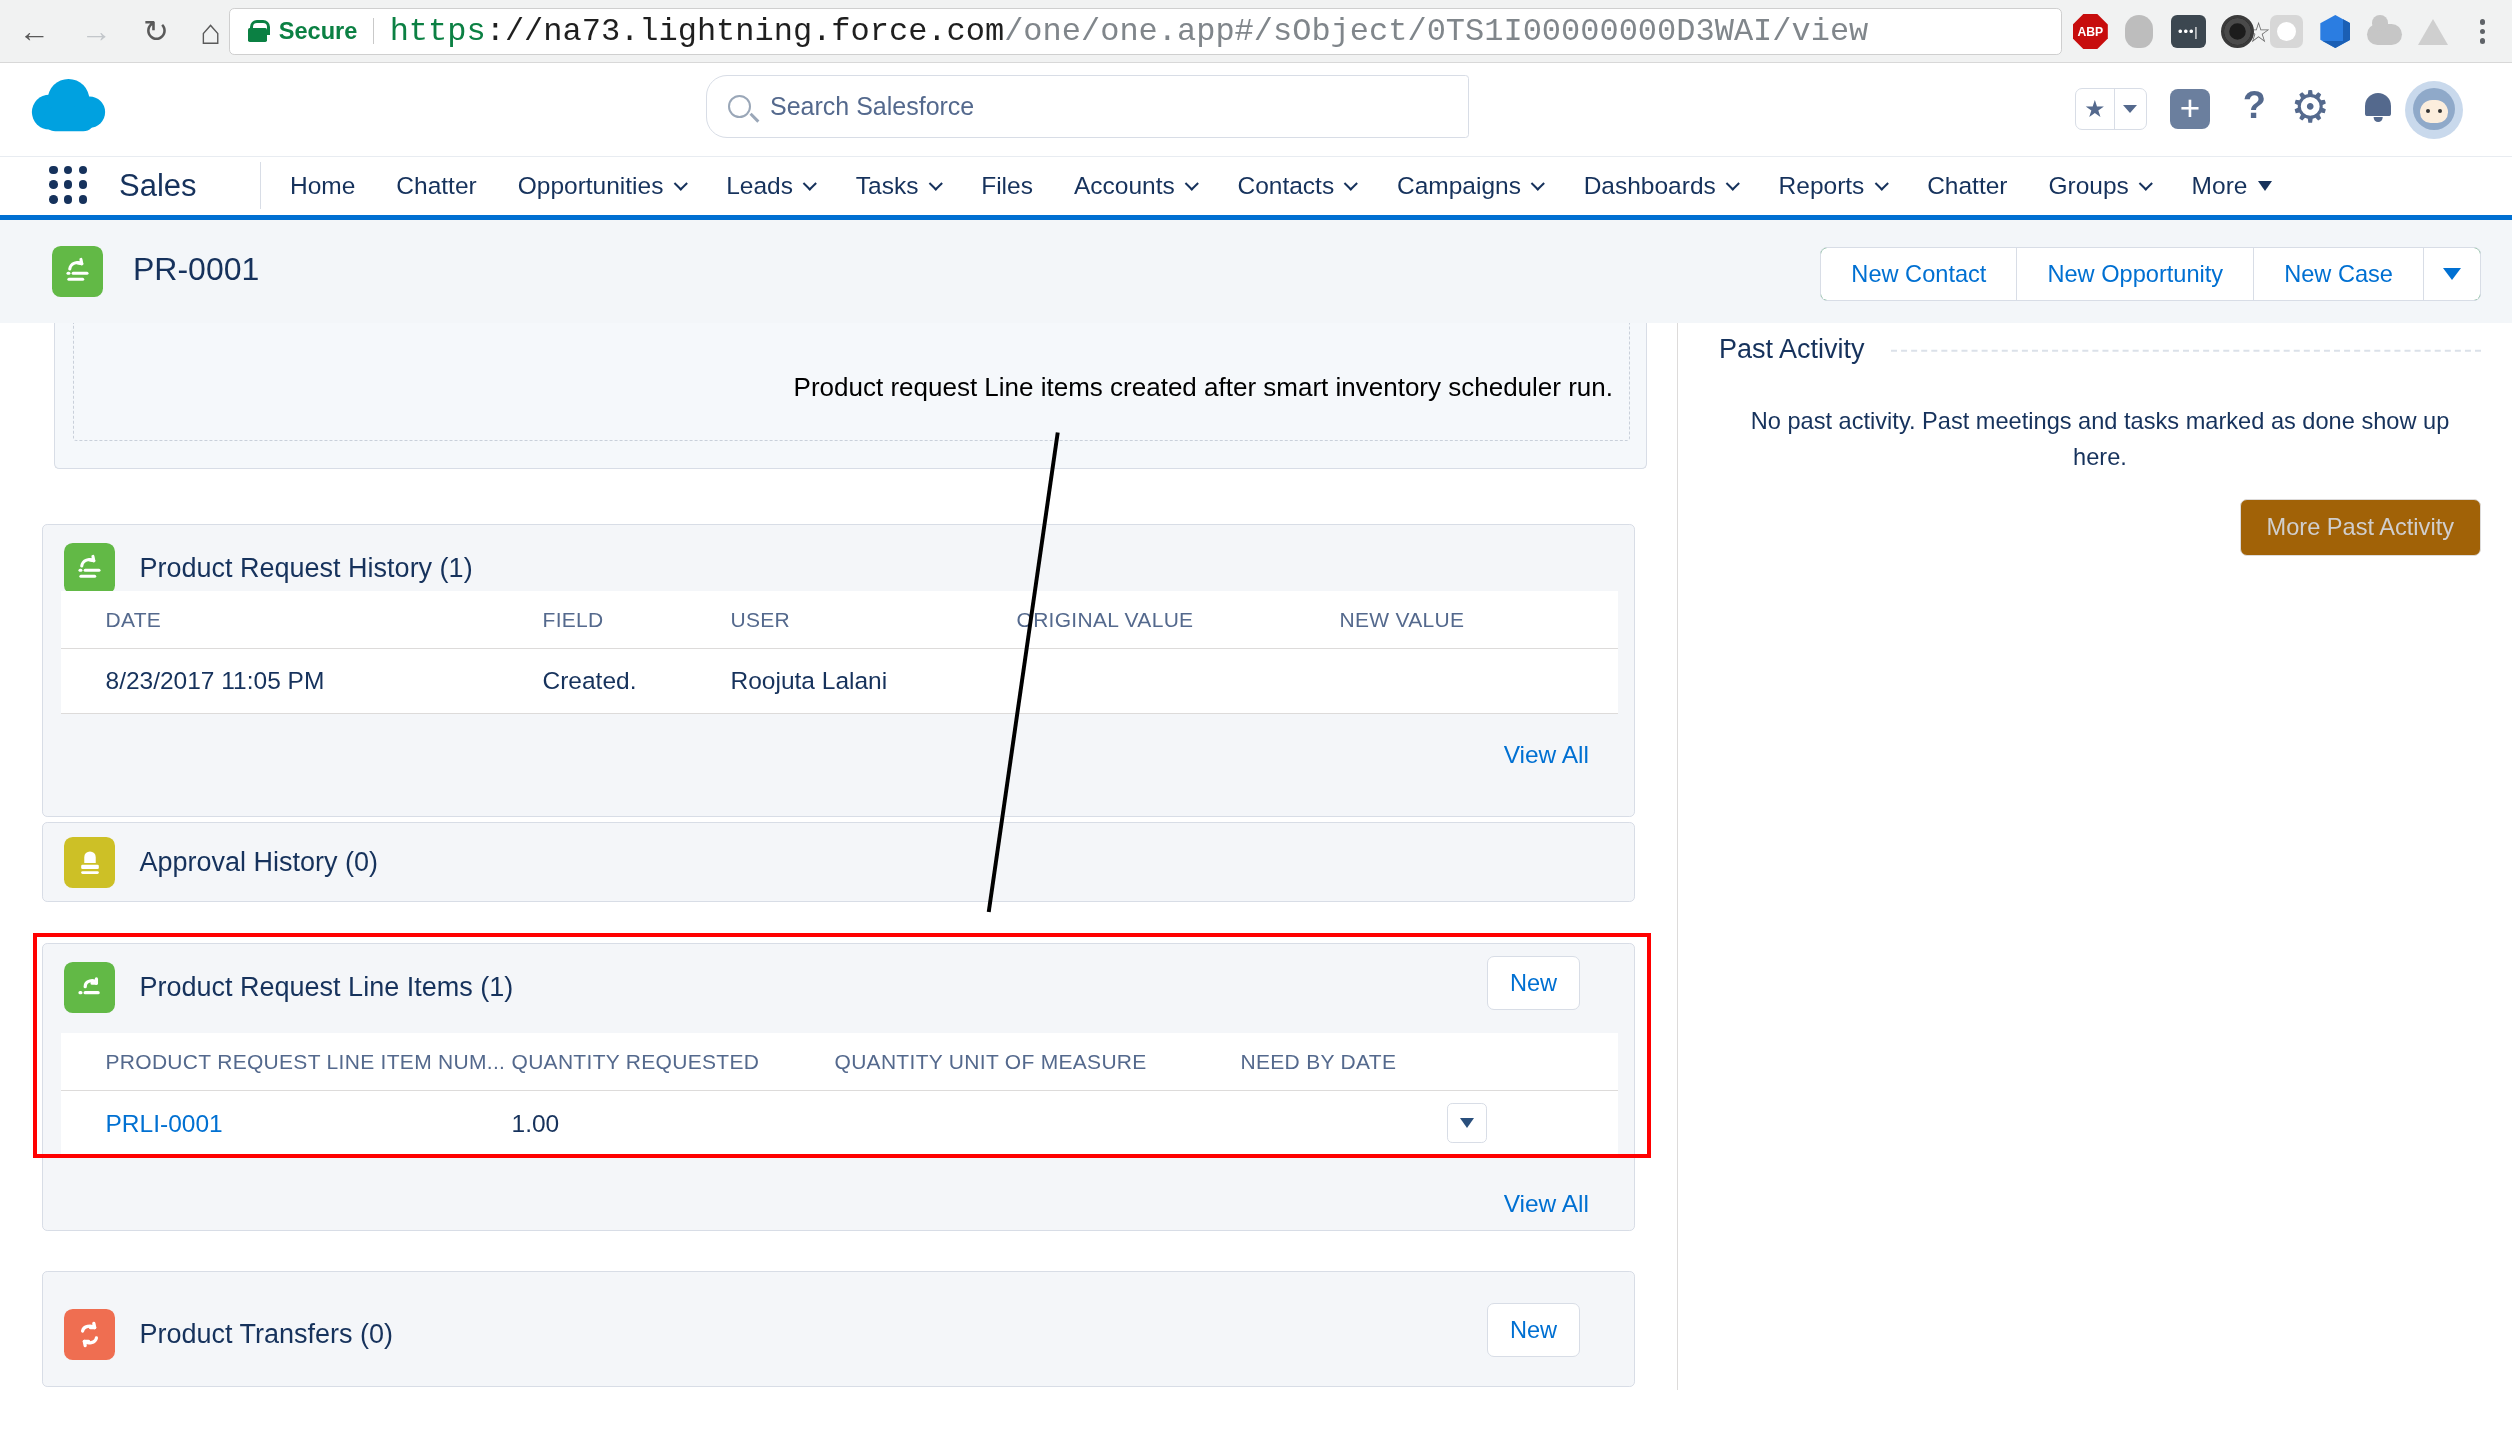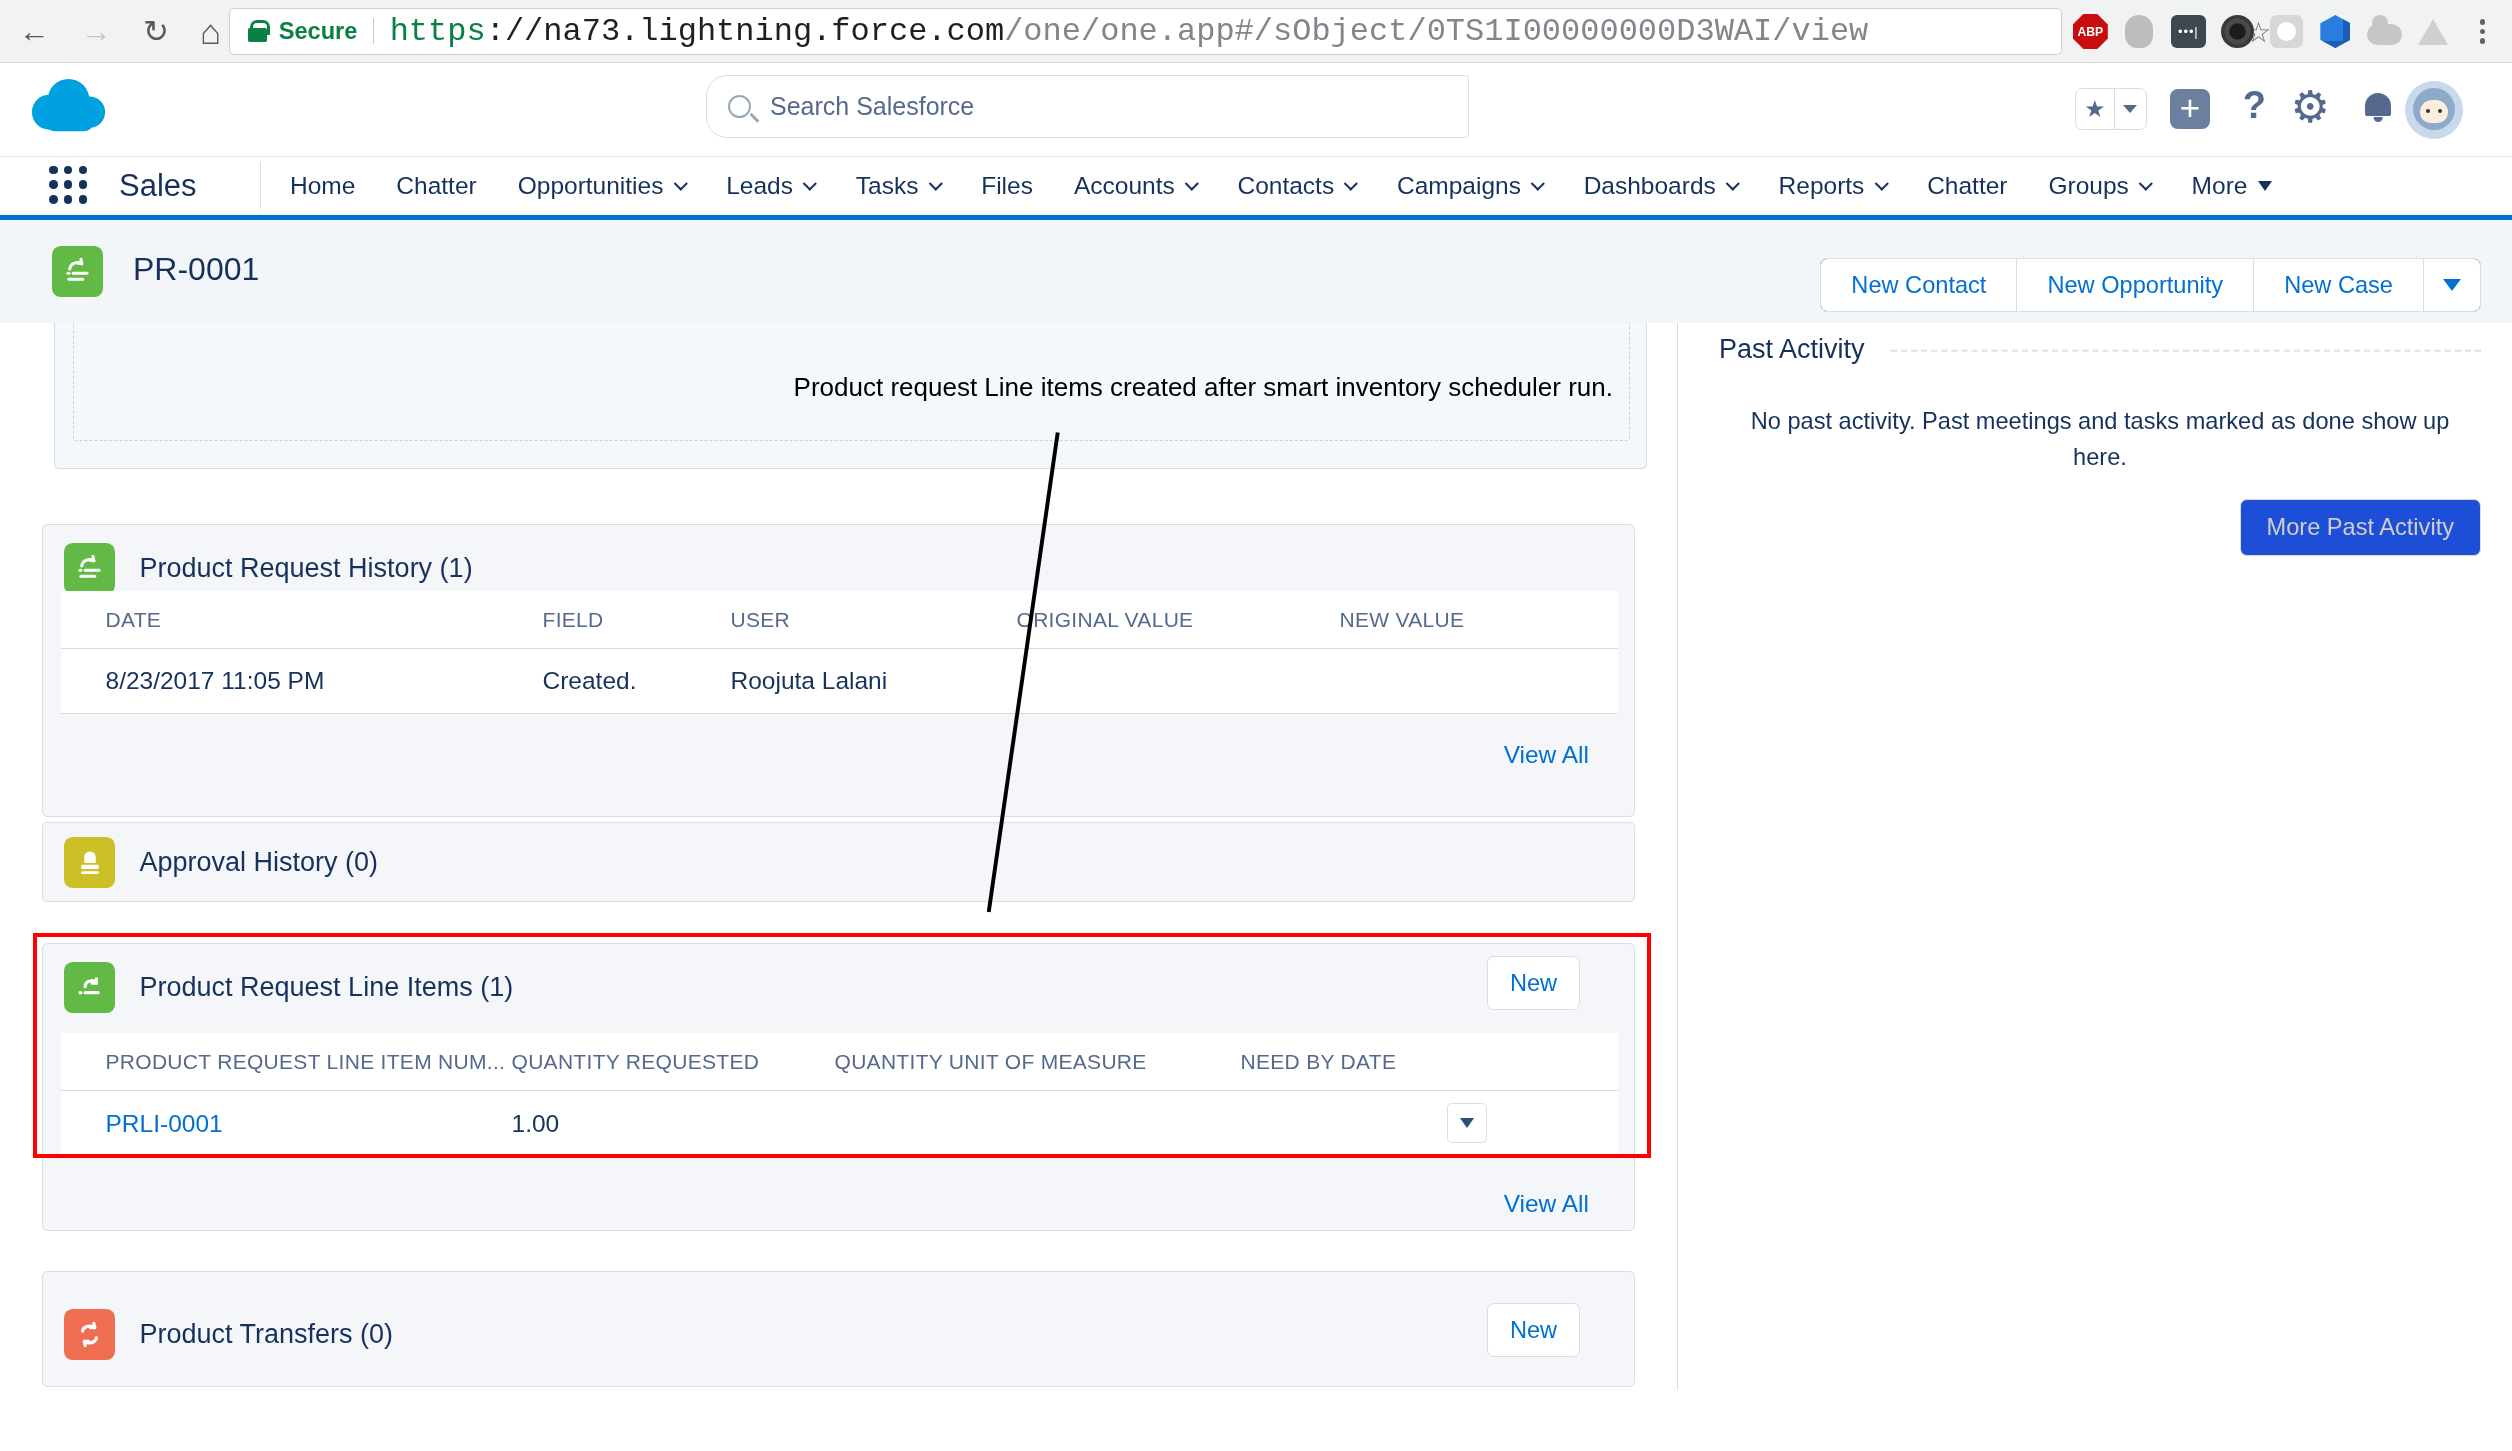--- a/index.html
+++ b/index.html
@@ -71,21 +71,21 @@
   .tri-nav { width:0; height:0; border-left:7.9px solid transparent; border-right:7.9px solid transparent; border-top:10.5px solid #16325c; margin-left:10.5px; }
 
   
   .rec-header { position:absolute; left:0; top:220px; width:2512px; height:103px; background:#f3f6f9; }
   .icon-sq { width:51px; height:51px; border-radius:8.7px; display:flex; align-items:center; justify-content:center; flex:none; }
   .icon-green { background:#62b946; }
   .icon-yellow { background:#cdc026; }
   .icon-orange { background:#ef6e51; }
   .rec-icon { position:absolute; left:52px; top:26px; }
   .rec-title { position:absolute; left:133px; top:31px; font-size:32px; color:#16325c; }
-  .action-group { position:absolute; right:31px; top:38px; height:54px; display:flex; border:0.9px solid #d8dde6; border-radius:7px; background:#15803d; overflow:hidden; }
+  .action-group { position:absolute; right:31px; top:27px; height:54px; display:flex; border:0.9px solid #d8dde6; border-radius:7px; background:#15803d; overflow:hidden; }
   .action-btn { padding:0 30px; display:flex; align-items:center; font-size:23.6px; color:#0070d2; border-right:0.9px solid #d8dde6; background:#fff; }
   .action-chev { width:56px; display:flex; align-items:center; justify-content:center; background:#fff; }
   .tri-blue { width:0; height:0; border-left:9.6px solid transparent; border-right:9.6px solid transparent; border-top:12.2px solid #0070d2; }
 
   
   .content { position:absolute; left:0; top:323px; width:2512px; height:1129px; background:#fff; }
   .col-divider { position:absolute; left:1677px; top:323px; width:0.9px; height:1067px; background:#dddbda; }
 
   .card { position:absolute; left:42px; width:1593px; background:#f4f6f9; border:0.9px solid #d8dde6; border-radius:5.2px; }
   .card-head { position:absolute; left:21px; top:17.5px; display:flex; align-items:center; gap:24.5px; }
@@ -109,21 +109,21 @@
   .dashed-zone { position:absolute; left:17.5px; top:0; width:1557px; height:118px; border:1.7px dashed #c9d0da; border-top:none; border-radius:0 0 3.5px 3.5px; }
   .note-text { position:absolute; left:673px; right:33px; top:49px; text-align:right; font-size:26px; color:#000; }
 
   
   .right-col { position:absolute; left:1719px; top:10.5px; width:762px; }
   .ra-head { display:flex; align-items:center; }
   .ra-title { font-size:27px; color:#16325c; white-space:nowrap; }
   .ra-dash { flex:1; margin-left:26px; border-top:2.6px dashed #dbe1e9; transform:translateY(1.7px); }
   .ra-empty { margin-top:38px; font-size:23.6px; color:#16325c; text-align:center; line-height:1.55; padding:0 8.7px; }
   .ra-btn-wrap { margin-top:23px; text-align:right; }
-  .ra-btn { display:inline-block; padding:14px 26px; background:#1d4ed8; border:0.9px solid #dddbda; border-radius:7px; font-size:23.6px; color:#d0cecd; }
+  .ra-btn { display:inline-block; padding:14px 26px; background:#a16207; border:0.9px solid #dddbda; border-radius:7px; font-size:23.6px; color:#d0cecd; }
 
   
   .red-box { position:absolute; left:33px; top:933px; width:1618px; height:225px; border:4.4px solid #ff0000; z-index:40; pointer-events:none; }
   .anno-line { position:absolute; left:0; top:0; z-index:41; pointer-events:none; }
 </style>
 </head>
 <body>
 
 <div id="page">
 

